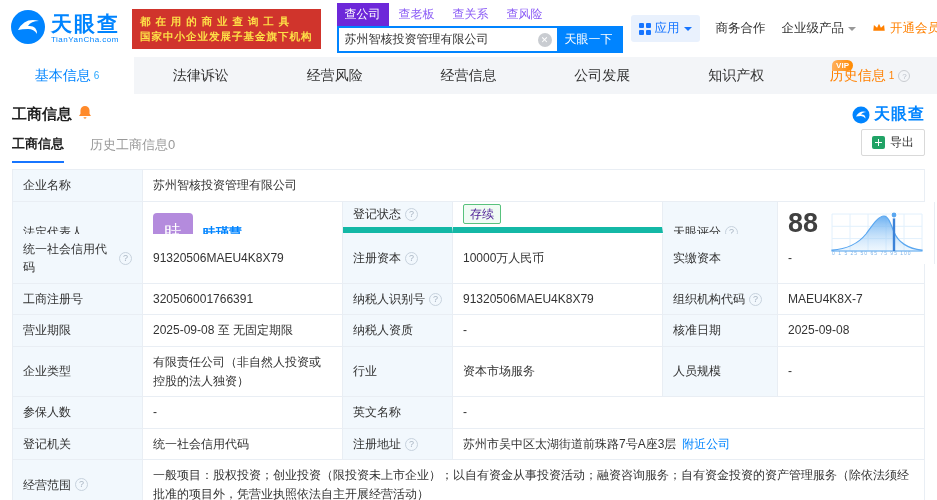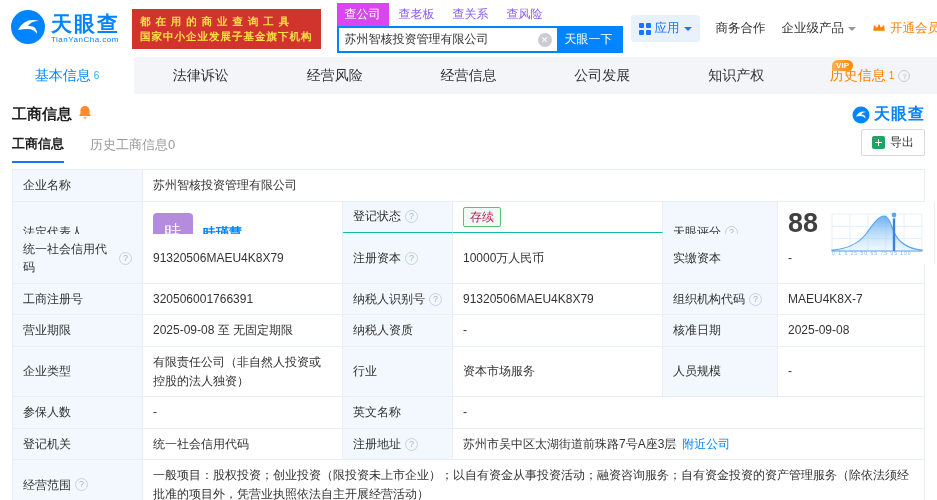--- a/index.html
+++ b/index.html
@@ -12,21 +12,21 @@
   .logo-txt { display:flex; flex-direction:column; line-height:1; }
   .logo-name { font-size:21px; font-weight:bold; color:#0084ff; letter-spacing:2px; }
   .logo-domain { font-size:8px; color:#0084ff; margin-top:2px; letter-spacing:.5px; }
   .promo { background:#d0342c; color:#fde047; padding:4px 8px; margin-left:4px; flex:0 0 auto;
     display:flex; flex-direction:column; justify-content:center; height:40px; }
   .promo div { font-size:10.5px; font-weight:bold; line-height:15px; letter-spacing:1px; white-space:nowrap; }
 
   .search-wrap { margin-left:8px; width:286px; flex:0 0 auto; }
   .search-tabs { display:flex; align-items:flex-end; gap:2px; height:22px; }
   .search-tab { font-size:12px; color:#8b5cf6; padding:3px 8px; cursor:pointer; white-space:nowrap; }
-  .search-tab.active { background:#d946ef; color:#fff; }
+  .search-tab.active { background:#6d28d9; color:#fff; }
   .search-box { border:2px solid #0084ff; height:27px; display:flex; align-items:stretch; background:#fff; }
   .search-box input { flex:1; border:none; outline:none; font-size:12px; padding:0 6px; color:#333; min-width:0;
     font-family:"Liberation Sans","DejaVu Sans",sans-serif; }
   .clear-ic { align-self:center; width:14px; height:14px; border-radius:50%; background:#c9ccd1; color:#fff;
     font-size:9px; line-height:14px; text-align:center; margin-right:5px; flex:0 0 auto; cursor:pointer; }
   .search-btn { width:64px; background:#0084ff; color:#fff; font-size:12px; border:none; cursor:pointer; flex:0 0 auto; }
 
   .top-menu { display:flex; align-items:center; margin-left:auto; gap:16px; font-size:12.5px; color:#333; }
   .menu-item { display:flex; align-items:center; gap:4px; cursor:pointer; white-space:nowrap; }
   .apps-chip { background:#e9f1fd; color:#1775ff; padding:5px 8px; border-radius:3px; }
@@ -74,24 +74,24 @@
   .t-row:last-child { border-bottom:none; }
   .cell { padding:6px 10px; display:flex; align-items:center; border-right:1px solid #e9eef4; line-height:1.55; }
   .cell:last-child { border-right:none; }
   .lbl { background:#f2f8fd; color:#333; gap:4px; }
   .val { background:#fff; color:#333; }
   .cols6 { grid-template-columns:130px 200px 110px 210px 115px 1fr; }
   .cols4 { grid-template-columns:130px 200px 110px 1fr; }
   .cols2 { grid-template-columns:130px 1fr; }
   .row-legal { grid-template-columns:130px 200px 110px 210px 115px 1fr; grid-template-rows:31px 31px; }
   .span2 { grid-row:span 2; }
-  .sub-b { border-bottom:1px solid #14b8a6; }
+  .sub-b { border-bottom:6px solid #14b8a6; }
   .help { width:13px; height:13px; border:1px solid #c7d2dd; border-radius:50%; color:#a8b4c2; flex:0 0 auto;
     font-size:9px; line-height:11px; text-align:center; cursor:pointer; }
-  .badge-green { border:1px solid #58c27d; color:#be185d; background:#f0fbf4; border-radius:2px;
+  .badge-green { border:1px solid #58c27d; color:#4c1d95; background:#f0fbf4; border-radius:2px;
     padding:0 6px; font-size:12px; line-height:18px; }
   .link { color:#0084ff; cursor:pointer; text-decoration:none; }
   .avatar { width:40px; height:40px; border-radius:4px; background:#b48bdd; color:#fff; font-size:17px;
     display:flex; align-items:center; justify-content:center; margin-right:10px; flex:0 0 auto; cursor:pointer; }
   .rep-name { color:#0084ff; font-weight:bold; font-size:13px; cursor:pointer; }
 
   .score-cell { display:flex; align-items:center; gap:10px; padding:4px 10px; }
   .score-num { font-size:27px; font-weight:bold; color:#404040; line-height:1; cursor:pointer; }
   .score-unit { font-size:11px; color:#0084ff; }
   .score-chart { position:relative; width:96px; height:50px; }

